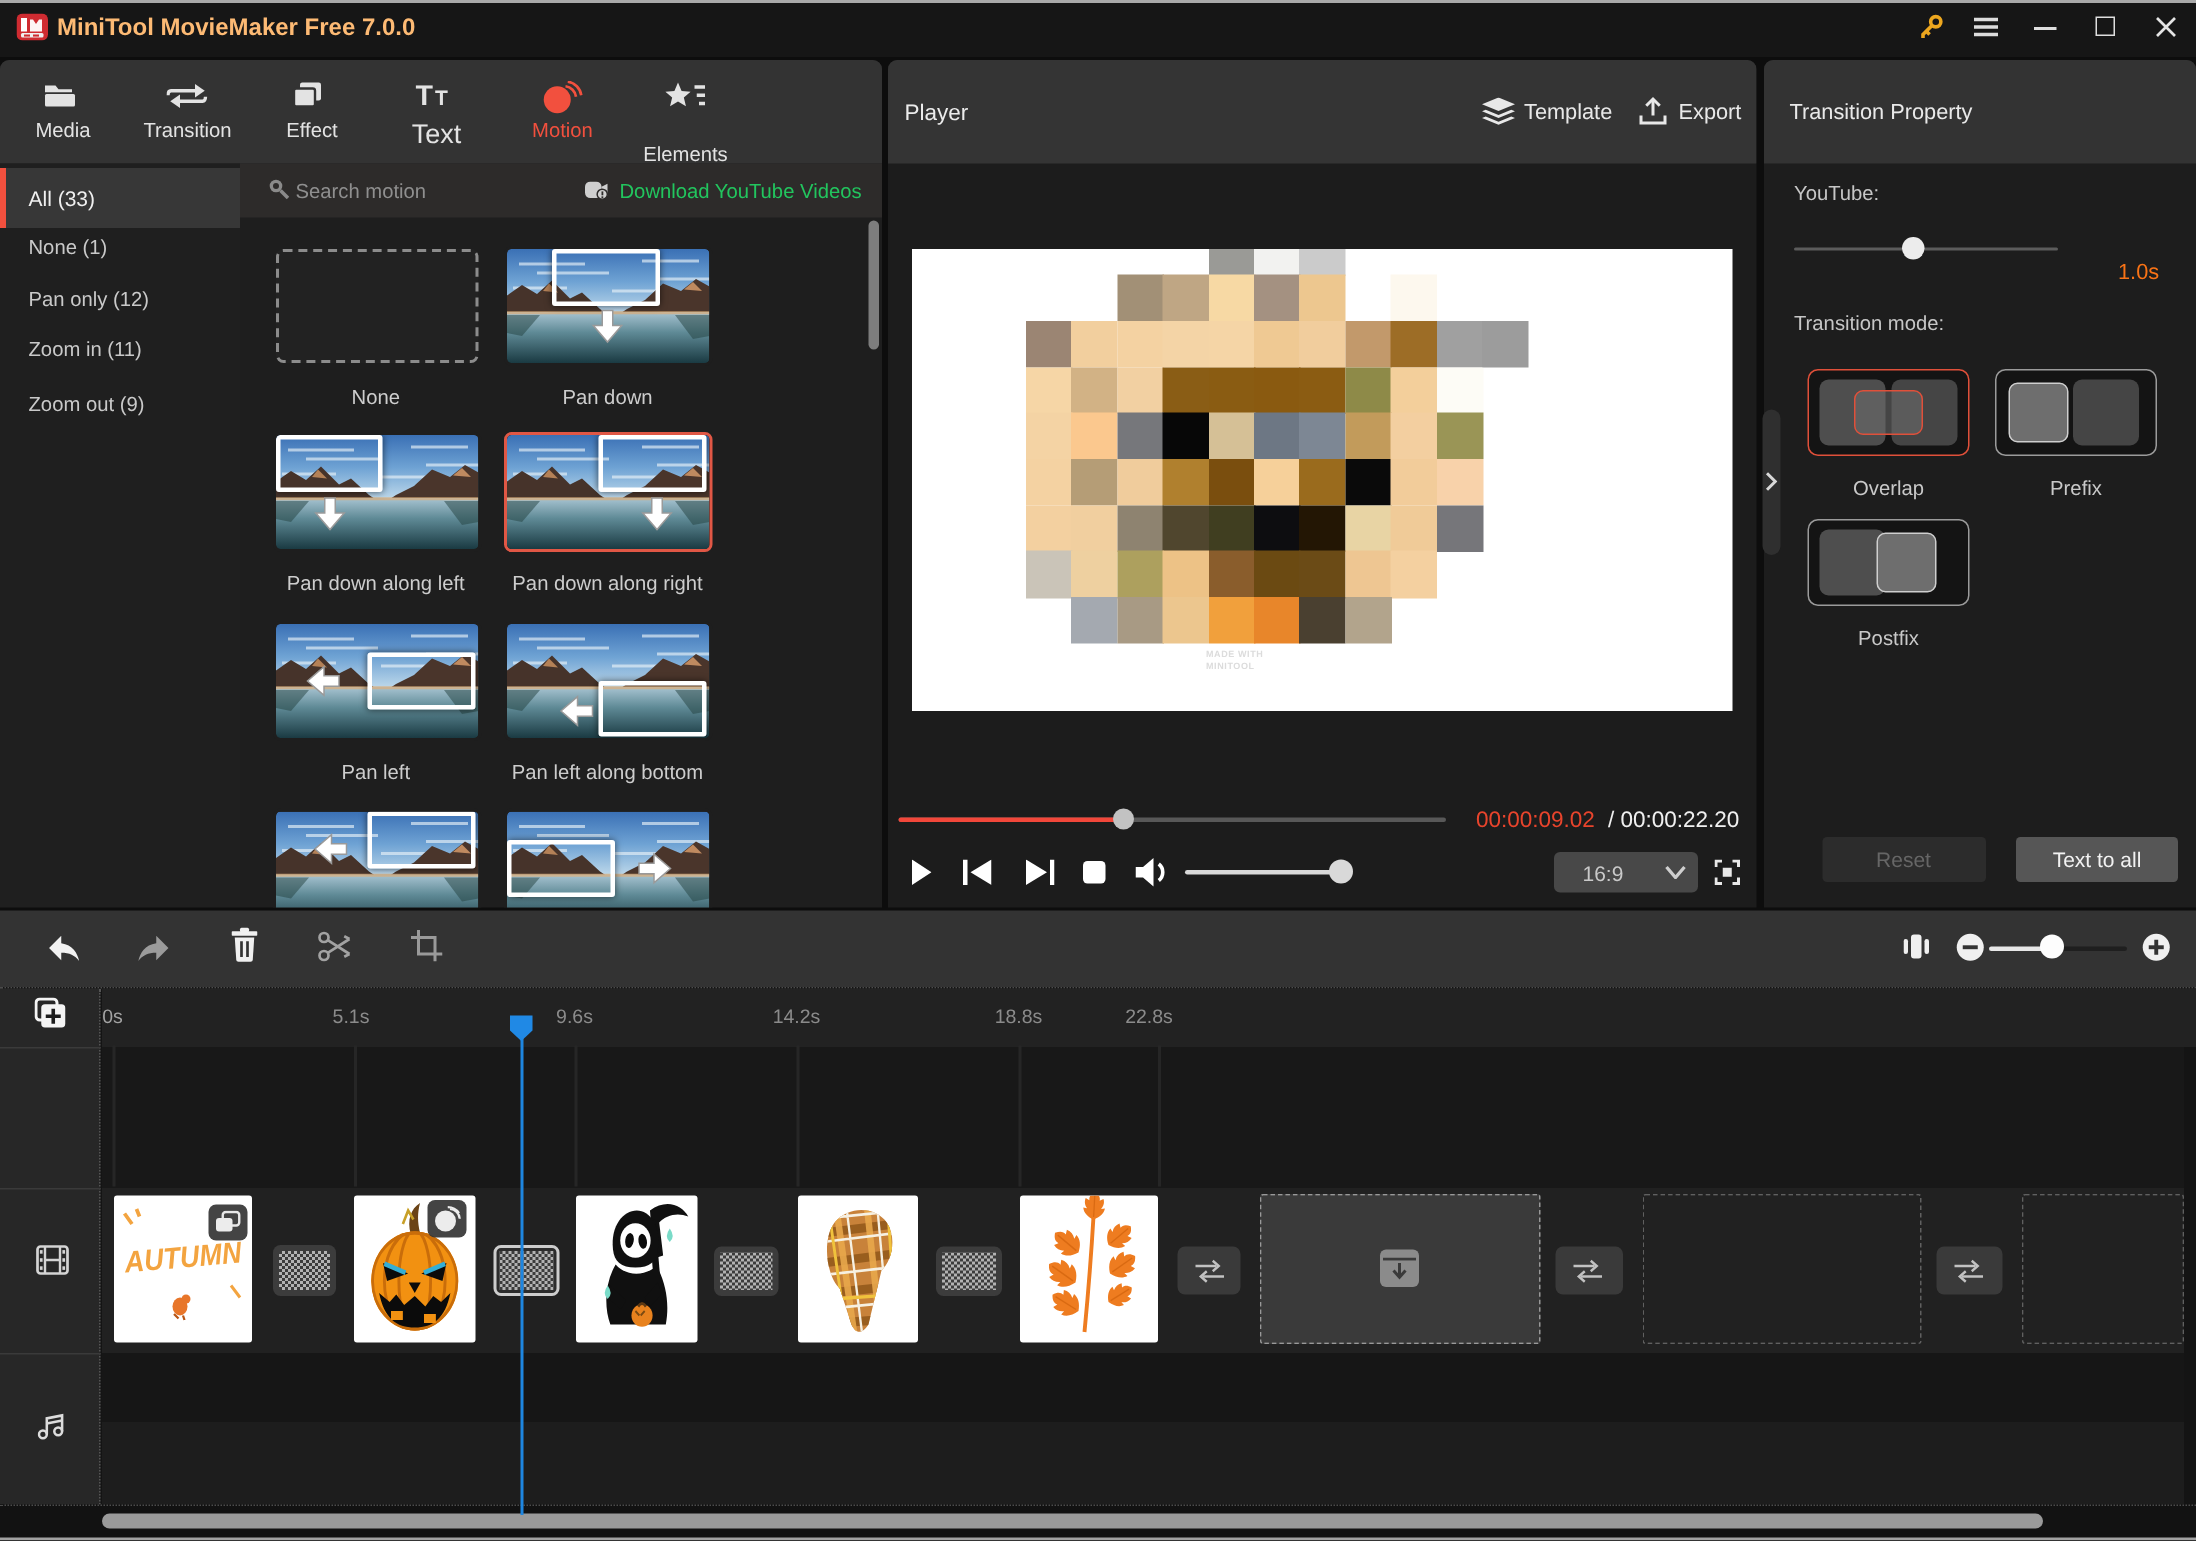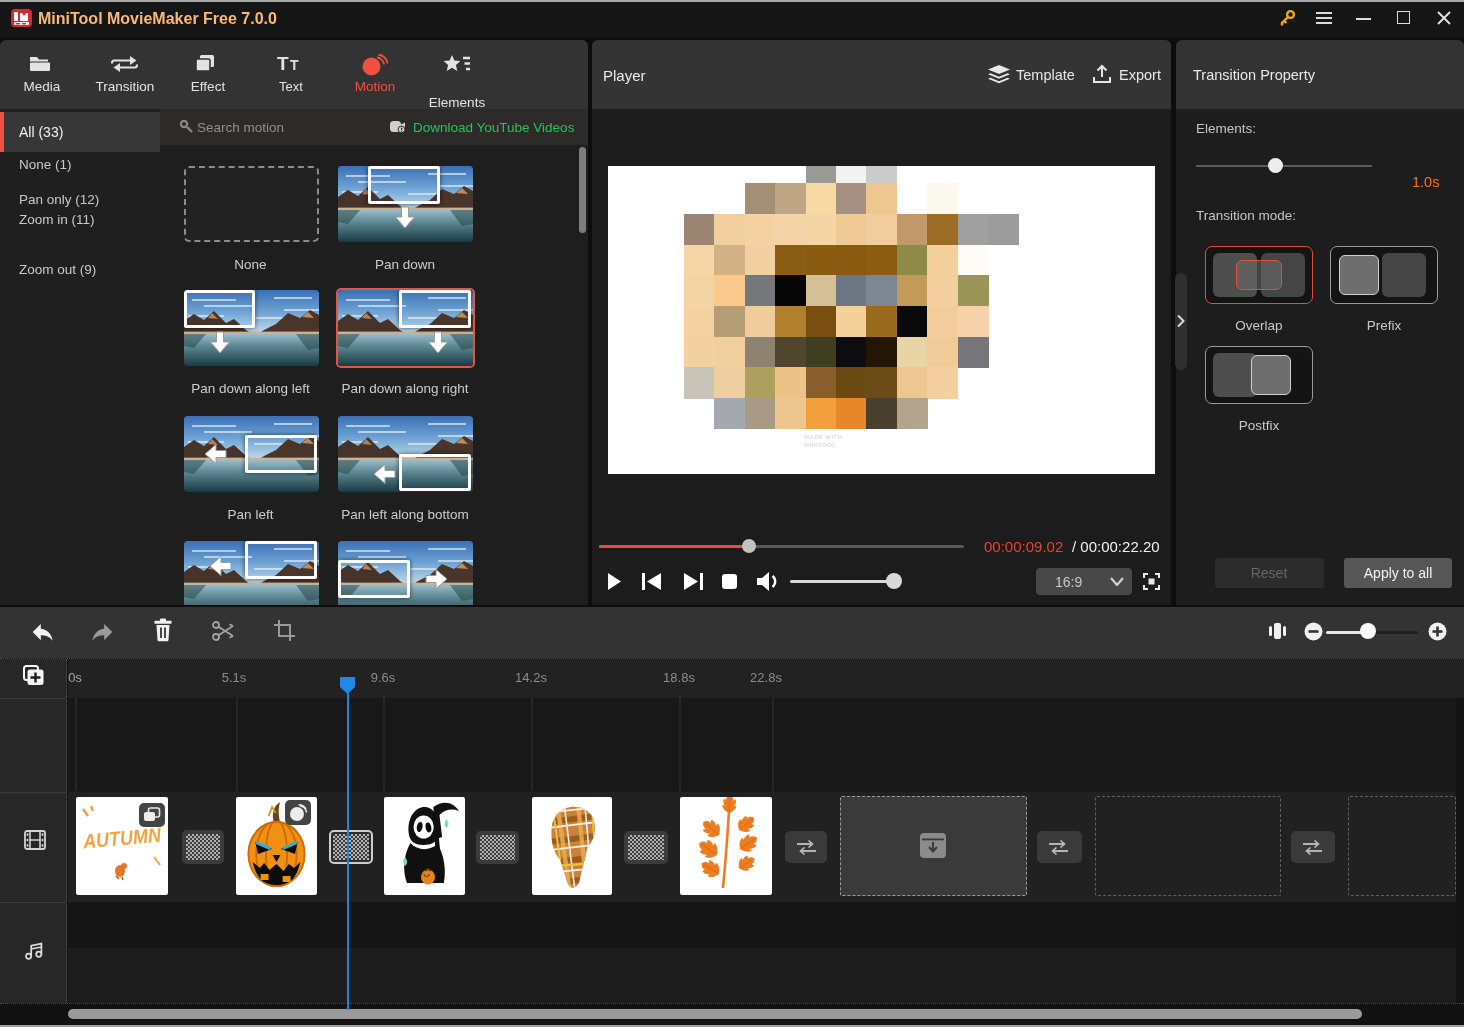--- a/index.html
+++ b/index.html
@@ -65,21 +65,21 @@
     <div class="txt" style="left:125px;top:39px;transform:translateX(-50%);font-size:13.5px;color:#e3e3e3">Transition</div>
     <div class="abs" style="left:194px;top:14px"><svg width="22" height="20" viewBox="0 0 22 20">
         <rect x="6" y="1" width="14" height="12" rx="1.5" fill="#e3e3e3"></rect>
         <rect x="2" y="5" width="14" height="12" rx="1.5" fill="#e3e3e3" stroke="#333" stroke-width="1.6"></rect>
       </svg></div>
     <div class="txt" style="left:208px;top:39px;transform:translateX(-50%);font-size:13.5px;color:#e3e3e3">Effect</div>
     <div class="abs" style="left:277px;top:14px"><svg width="26" height="20" viewBox="0 0 26 20">
         <text x="0" y="16" font-family="Liberation Sans" font-size="19" font-weight="bold" fill="#e3e3e3">T</text>
         <text x="13" y="16" font-family="Liberation Sans" font-size="14" font-weight="bold" fill="#e3e3e3">T</text>
       </svg></div>
-    <div class="txt" style="left:291px;top:39px;transform:translateX(-50%);font-size:13px;color:#e3e3e3">Text</div>
+    <div class="txt" style="left:291px;top:39px;transform:translateX(-50%);font-size:18px;color:#e3e3e3">Text</div>
     <div class="abs" style="left:361px;top:14px"><svg width="28" height="22" viewBox="0 0 28 22">
         <g fill="none" stroke="#f2503e" stroke-width="1.8">
           <path d="M16 3.5 a8 8 0 0 1 7 7"></path>
           <path d="M17.5 0.5 a10.5 10.5 0 0 1 9 9"></path>
         </g>
         <circle cx="10.5" cy="12.5" r="9" fill="#f2503e"></circle>
       </svg></div>
     <div class="txt" style="left:375px;top:39px;transform:translateX(-50%);font-size:13.5px;color:#f2503e">Motion</div>
     <div class="abs" style="left:443px;top:14px"><svg width="28" height="20" viewBox="0 0 28 20">
         <path d="M9 1 L11.4 6.6 L17.4 7.1 L12.9 11 L14.3 16.9 L9 13.7 L3.7 16.9 L5.1 11 L0.6 7.1 L6.6 6.6 Z" fill="#e3e3e3"></path>
@@ -87,21 +87,21 @@
           <path d="M20 4 h7 M21.5 9.5 h5.5 M23 15 h4"></path>
         </g>
       </svg></div>
     <div class="txt" style="left:457px;top:55px;transform:translateX(-50%);font-size:13.5px;color:#e3e3e3">Elements</div>
  <div class="abs" style="left:0;top:69px;width:160px;height:496px;background:#1f1f1f"></div>
  <div class="abs" style="left:0;top:72px;width:160px;height:40px;background:#373737"></div>
  <div class="abs" style="left:0;top:72px;width:4px;height:40px;background:#f2503e"></div>
  <div class="txt" style="left:19px;top:84px;font-size:14px;color:#f0f0f0">All (33)</div>
  <div class="txt" style="left:19px;top:117px;font-size:13.5px;color:#c9c9c9">None (1)</div>
  <div class="txt" style="left:19px;top:152px;font-size:13.5px;color:#c9c9c9">Pan only (12)</div>
- <div class="txt" style="left:19px;top:172px;font-size:13.5px;color:#c9c9c9">Zoom in (11)</div>
+ <div class="txt" style="left:19px;top:185px;font-size:13.5px;color:#c9c9c9">Zoom in (11)</div>
  <div class="txt" style="left:19px;top:222px;font-size:13.5px;color:#c9c9c9">Zoom out (9)</div>
 
  <div class="abs" style="left:160px;top:69px;width:428px;height:36px;background:#2d2b2a"></div>
  <svg class="abs" style="left:178px;top:78px" width="15" height="15" viewBox="0 0 15 15">
       <circle cx="6" cy="6" r="4.2" fill="#8a8a8a"></circle>
       <circle cx="6" cy="6" r="2" fill="#2d2b2a"></circle>
       <path d="M9 9 L14 14" stroke="#8a8a8a" stroke-width="2.4"></path>
     </svg>
  <div class="txt" style="left:197px;top:80px;font-size:13.5px;color:#8f8f8f">Search motion</div>
  <svg class="abs" style="left:390px;top:81px" width="16" height="12" viewBox="0 0 16 12">
@@ -424,21 +424,21 @@
   </svg>
 <svg class="abs" style="left:1143px;top:573px" width="17" height="17" viewBox="0 0 17 17">
  <g stroke="#e8e8e8" stroke-width="2" fill="none">
       <path d="M1 5 V1 H5 M12 1 H16 V5 M16 12 V16 H12 M5 16 H1 V12"></path>
     </g>
  <rect x="5.5" y="5.5" width="6" height="6" fill="#e8e8e8"></rect>
 </svg>
 <div class="abs" style="left:1176px;top:40px;width:288px;height:565px;background:#1d1d1d;border-radius:6px 6px 0 0;overflow:hidden">
  <div class="abs" style="left:0;top:0;width:288px;height:69px;background:#333333"></div>
  <div class="txt" style="left:17px;top:27px;font-size:14.5px;color:#e9e9e9">Transition Property</div>
- <div class="txt" style="left:20px;top:81px;font-size:13.5px;color:#c6c6c6">Elements:</div>
+ <div class="txt" style="left:20px;top:81px;font-size:13.5px;color:#c6c6c6">YouTube:</div>
  <div class="abs" style="left:20px;top:124.5px;width:176px;height:2.6px;background:#5c5c5c;border-radius:2px"></div>
  <div class="abs" style="left:92px;top:118px;width:15px;height:15px;border-radius:50%;background:#ececec"></div>
  <div class="txt" style="left:236px;top:134px;font-size:14.5px;color:#f97316">1.0s</div>
  <div class="txt" style="left:20px;top:168px;font-size:13.5px;color:#c6c6c6">Transition mode:</div>
 </div>
 <div class="abs" style="left:1205px;top:246px;width:108px;height:58px;background:#141414;border:1.5px solid #e0503a;border-radius:7px"></div>
 <div class="abs" style="left:1213px;top:253px;width:44px;height:44px;background:#4e4e4e;border-radius:6px"></div>
 <div class="abs" style="left:1261px;top:253px;width:44px;height:44px;background:#454545;border-radius:6px"></div>
 <div class="abs" style="left:1236px;top:260px;width:46px;height:30px;background:rgba(110,110,110,0.55);border:1.6px solid #e0503a;border-radius:6px"></div>
 <div class="txt" style="left:1259px;top:318px;transform:translateX(-50%);font-size:13.5px;color:#c9c9c9">Overlap</div>
@@ -446,21 +446,21 @@
 <div class="abs" style="left:1382px;top:253px;width:44px;height:44px;background:#454545;border-radius:6px"></div>
 <div class="abs" style="left:1339px;top:255px;width:40px;height:40px;background:#6e6e6e;border:1.4px solid #cfcfcf;border-radius:6px"></div>
 <div class="txt" style="left:1384px;top:318px;transform:translateX(-50%);font-size:13.5px;color:#c9c9c9">Prefix</div>
 <div class="abs" style="left:1205px;top:346px;width:108px;height:58px;background:#141414;border:1.5px solid #9b9b9b;border-radius:7px"></div>
 <div class="abs" style="left:1213px;top:353px;width:44px;height:44px;background:#4e4e4e;border-radius:6px"></div>
 <div class="abs" style="left:1251px;top:355px;width:40px;height:40px;background:#6e6e6e;border:1.4px solid #cfcfcf;border-radius:6px"></div>
 <div class="txt" style="left:1259px;top:418px;transform:translateX(-50%);font-size:13.5px;color:#c9c9c9">Postfix</div>
 <div class="abs" style="left:1215px;top:558px;width:109px;height:30px;background:#2c2c2c;border-radius:3px"></div>
 <div class="txt" style="left:1269px;top:565px;transform:translateX(-50%);font-size:14px;color:#666">Reset</div>
 <div class="abs" style="left:1344px;top:558px;width:108px;height:30px;background:#565656;border-radius:3px"></div>
-<div class="txt" style="left:1398px;top:565px;transform:translateX(-50%);font-size:14px;color:#f2f2f2">Apply to all</div>
+<div class="txt" style="left:1398px;top:565px;transform:translateX(-50%);font-size:14px;color:#f2f2f2">Text to all</div>
 <div class="abs" style="left:1175px;top:273px;width:12px;height:97px;background:#2f2f2f;border-radius:6px"></div>
 <svg class="abs" style="left:1176px;top:314px" width="9" height="14" viewBox="0 0 9 14">
     <path d="M2 1.5 L7.5 7 L2 12.5" stroke="#d8d8d8" stroke-width="2" fill="none"></path>
   </svg>
 <div class="abs" style="left:0;top:607px;width:1464px;height:51px;background:#333333"></div>
 <svg class="abs" style="left:30px;top:619px" width="26" height="26" viewBox="0 0 24 24">
  <path d="M10,9 V4.5 L2.5,12 L10,19.5 V14.9 C15,14.9 18.5,16.5 21,20 C20,15 17,10 10,9 Z" fill="#f2f2f2"></path>
 </svg>
 <svg class="abs" style="left:89px;top:619px" width="26" height="26" viewBox="0 0 24 24">
  <path d="M14,9 V4.5 L21.5,12 L14,19.5 V14.9 C9,14.9 5.5,16.5 3,20 C4,15 7,10 14,9 Z" fill="#9b9b9b"></path>

